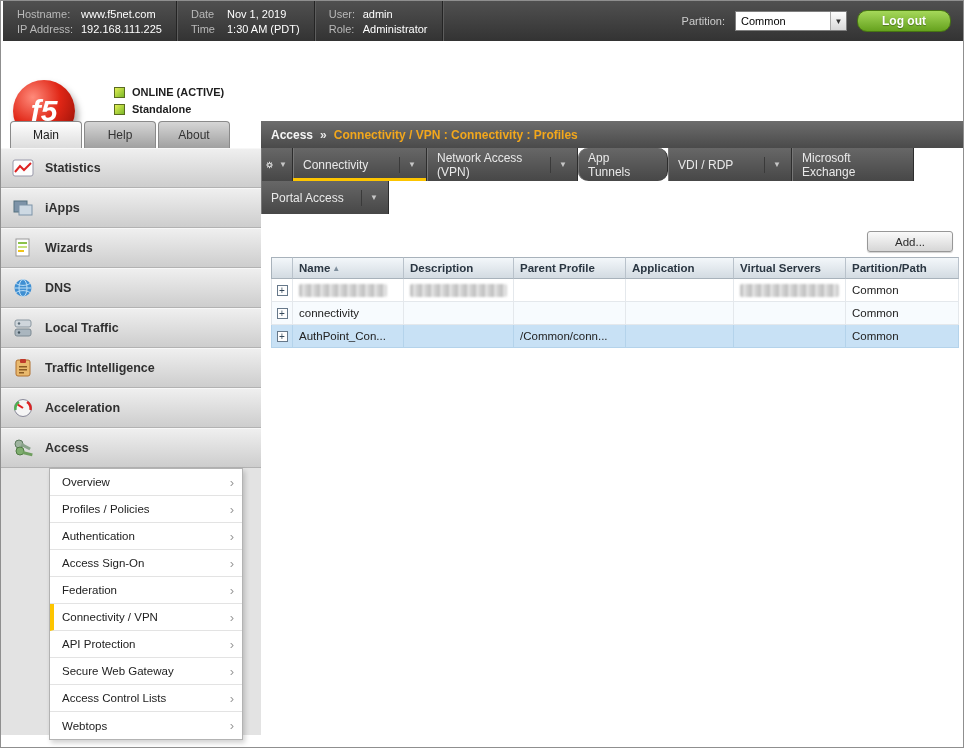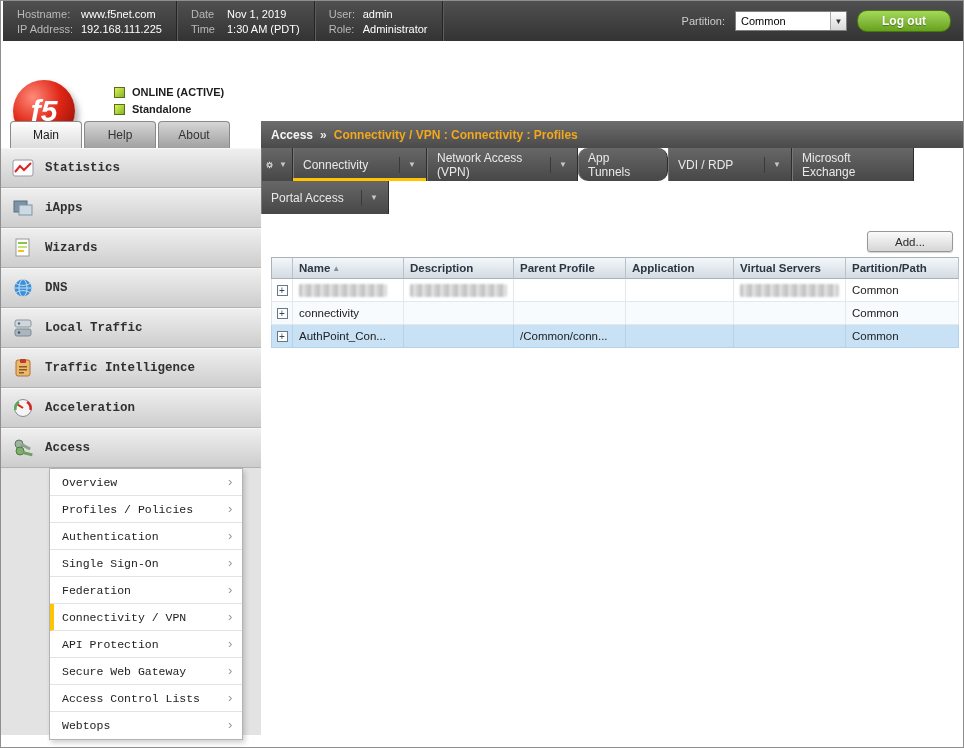--- a/index.html
+++ b/index.html
@@ -99,21 +99,21 @@
   }
   .ctab.active::after {
     content:""; position:absolute; left:0; right:0; bottom:0; height:3px; background:#fdc500;
   }
   .ctab.gear-tab { width:32px; justify-content:center; padding:0 5px; gap:4px; }
   .ctab.gear-tab .dd { border-left:none; padding-left:2px; }
   .w-conn { width:134px; } .w-nav { width:151px; } .w-app { width:90px;border-radius:10px; }
   .w-vdi { width:124px; } .w-ms { width:122px; } .w-portal { width:128px; }
 
   
-  .sidebar { position:absolute; top:147px; left:0; bottom:12px; width:260px; background:#e3e3e3;font-family:Liberation Mono, monospace; }
+  .sidebar { position:absolute; top:147px; left:0; bottom:12px; width:260px; background:#e3e3e3; }
   .side-item {
     height:40px; display:flex; align-items:center; gap:11px; padding:0 11px;
     background:linear-gradient(#efefef,#cdcdcd);
     border-bottom:1px solid #b2b2b2; border-top:1px solid #f7f7f7;
     font-size:12.5px; font-weight:bold; color:#303030; cursor:pointer;
   }
   .side-item .ic { width:22px; height:20px; display:flex; align-items:center; justify-content:center; }
 
   .submenu {
     position:absolute; left:48px; top:320px; width:194px; background:#fff;
@@ -371,21 +371,21 @@
       </div>
       <div class="sub-item">
         <span>Profiles / Policies</span>
         <span class="chev">›</span>
       </div>
       <div class="sub-item">
         <span>Authentication</span>
         <span class="chev">›</span>
       </div>
       <div class="sub-item">
-        <span>Single Sign-On</span>
+        <span>Access Sign-On</span>
         <span class="chev">›</span>
       </div>
       <div class="sub-item">
         <span>Federation</span>
         <span class="chev">›</span>
       </div>
       <div class="sub-item active">
         <span>Connectivity / VPN</span>
         <span class="chev">›</span>
       </div>

